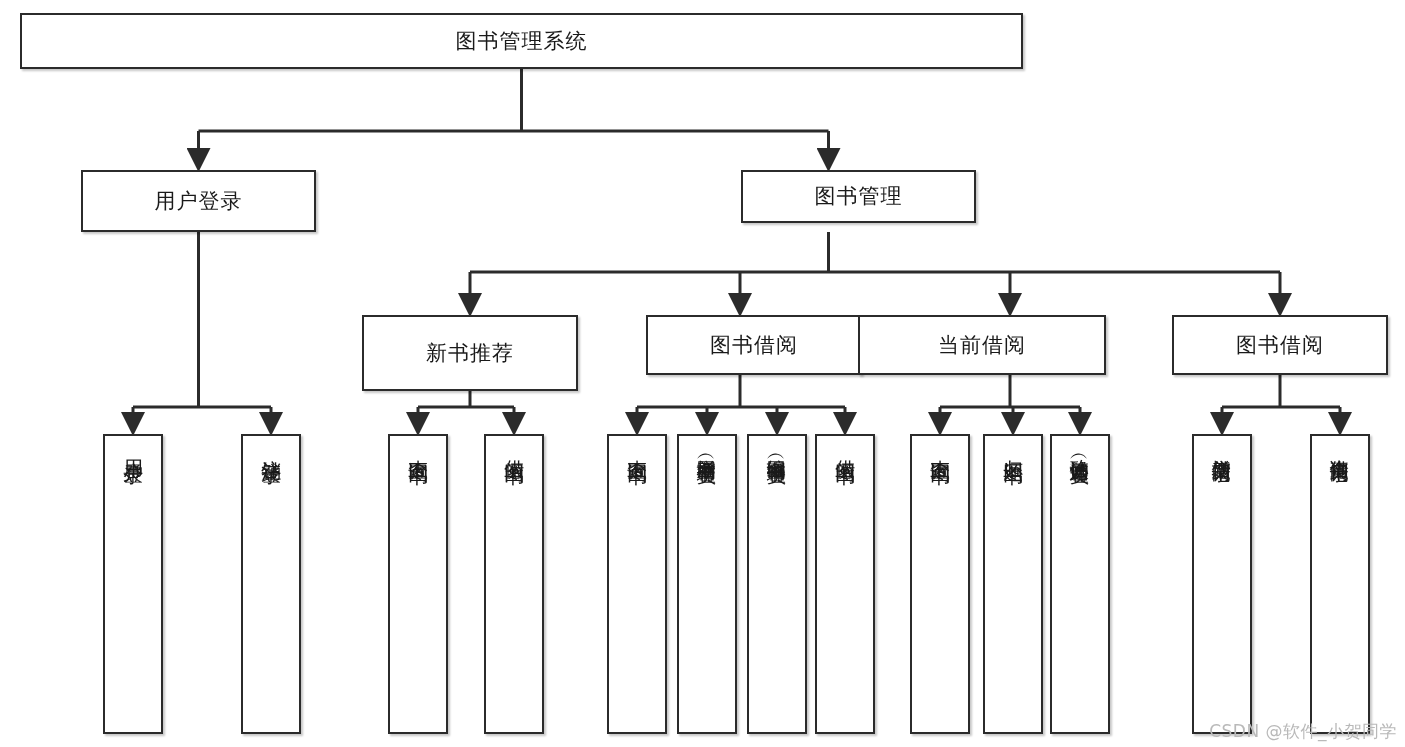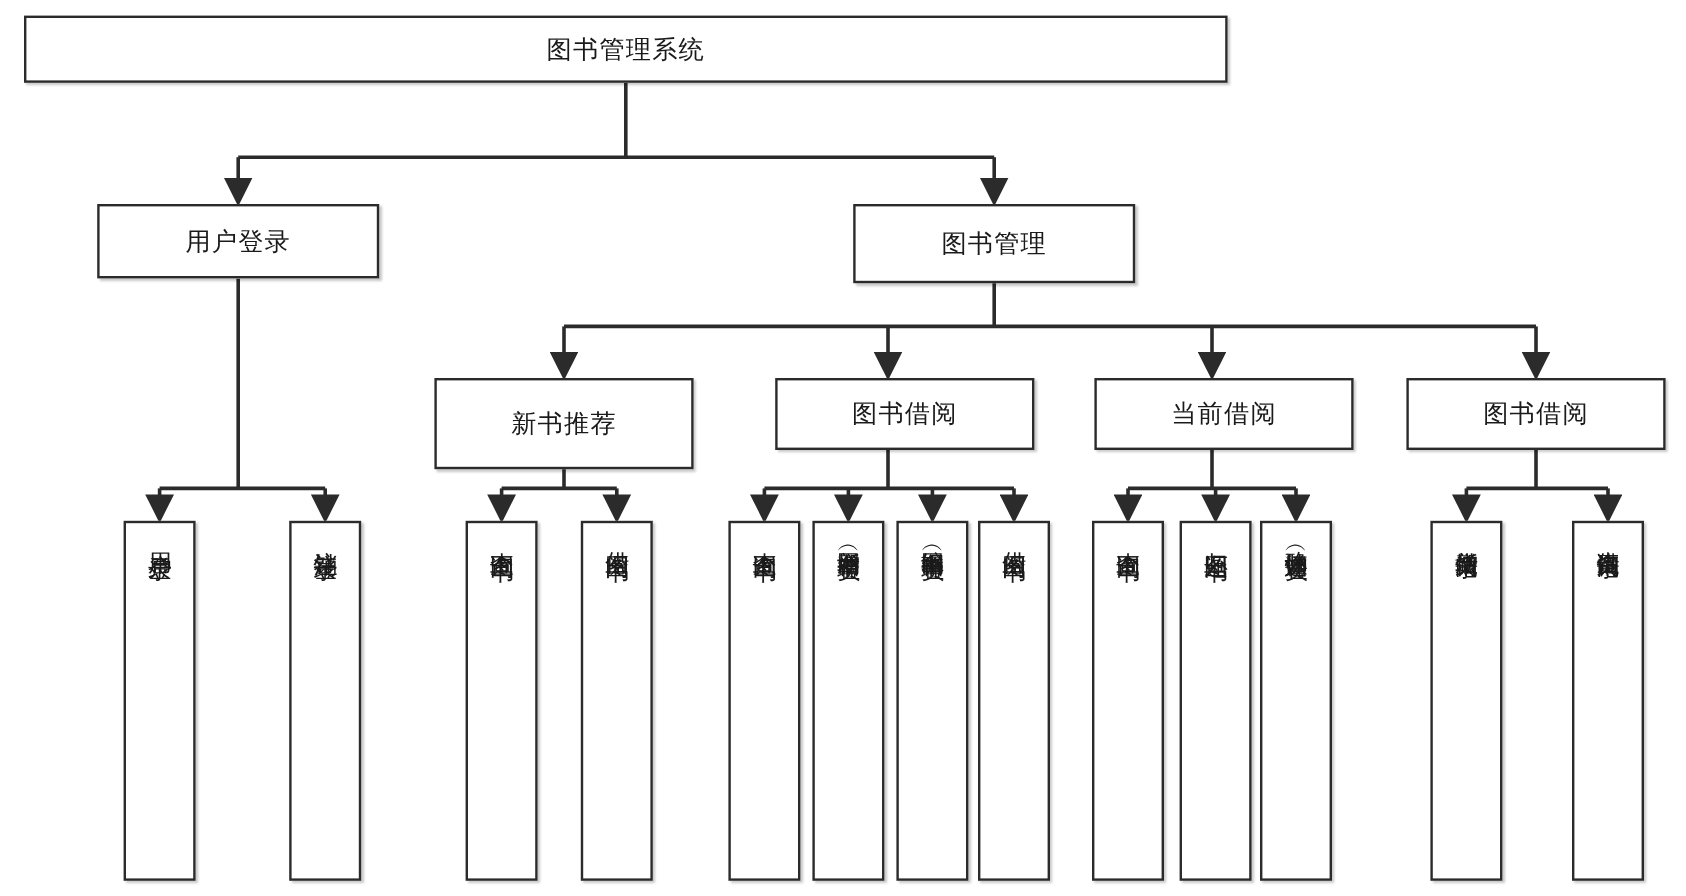--- a/index.html
+++ b/index.html
@@ -102,30 +102,30 @@
       </g>
   </svg>
 
   <div id="node-layer">
       <div class="node horiz" style="left: 20px; top: 13px; width: 1003px; height: 56px;">
         <span class="label">图书管理系统</span>
       </div>
       <div class="node horiz" style="left: 81px; top: 170px; width: 235px; height: 62px;">
         <span class="label">用户登录</span>
       </div>
-      <div class="node horiz" style="left: 711px; top: 170px; width: 235px; height: 66px;">
+      <div class="node horiz" style="left: 741px; top: 170px; width: 235px; height: 53px;">
         <span class="label">图书管理</span>
       </div>
       <div class="node horiz" style="left: 362px; top: 315px; width: 216px; height: 76px;">
         <span class="label">新书推荐</span>
       </div>
       <div class="node horiz" style="left: 632px; top: 315px; width: 216px; height: 60px; margin-left: 14px;">
         <span class="label">图书借阅</span>
       </div>
-      <div class="node horiz" style="left: 912px; top: 315px; width: 216px; height: 60px;">
+      <div class="node horiz" style="left: 858px; top: 315px; width: 248px; height: 60px;">
         <span class="label">当前借阅</span>
       </div>
       <div class="node horiz" style="left: 1172px; top: 315px; width: 216px; height: 60px;">
         <span class="label">图书借阅</span>
       </div>
       <div class="node vert" style="left: 103px; top: 434px; width: 60px; height: 300px;">
         <span class="label">用户登录</span>
       </div>
       <div class="node vert" style="left: 241px; top: 434px; width: 60px; height: 300px;">
         <span class="label">注销登录</span>
@@ -158,13 +158,14 @@
         <span class="label">确认归还（管理员）</span>
       </div>
       <div class="node vert tall" style="left: 1192px; top: 434px; width: 60px; height: 300px;">
         <span class="label">新增借阅记录</span>
       </div>
       <div class="node vert tall" style="left: 1310px; top: 434px; width: 60px; height: 300px;">
         <span class="label">查询借阅记录</span>
       </div>
     </div>
 
+  <div id="watermark">CSDN @软件_小贺同学</div>
 </div>
 
 </body></html>

